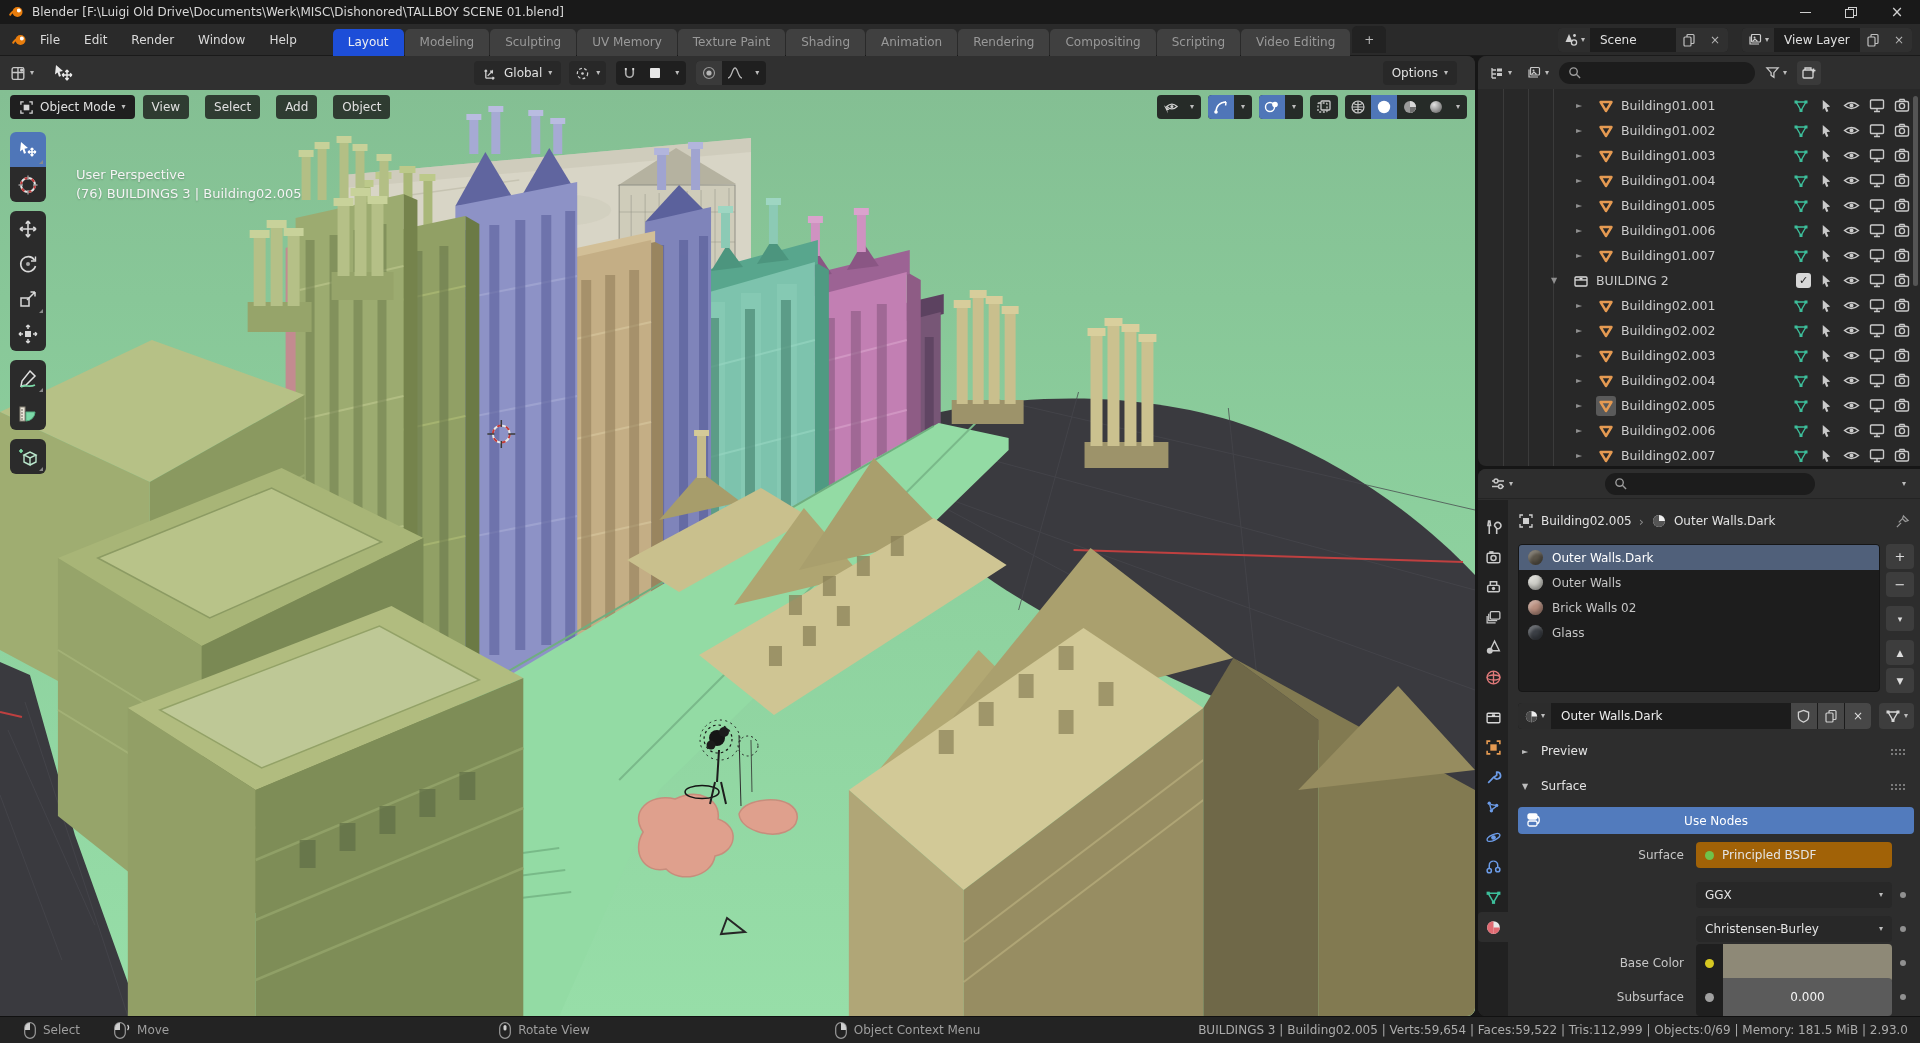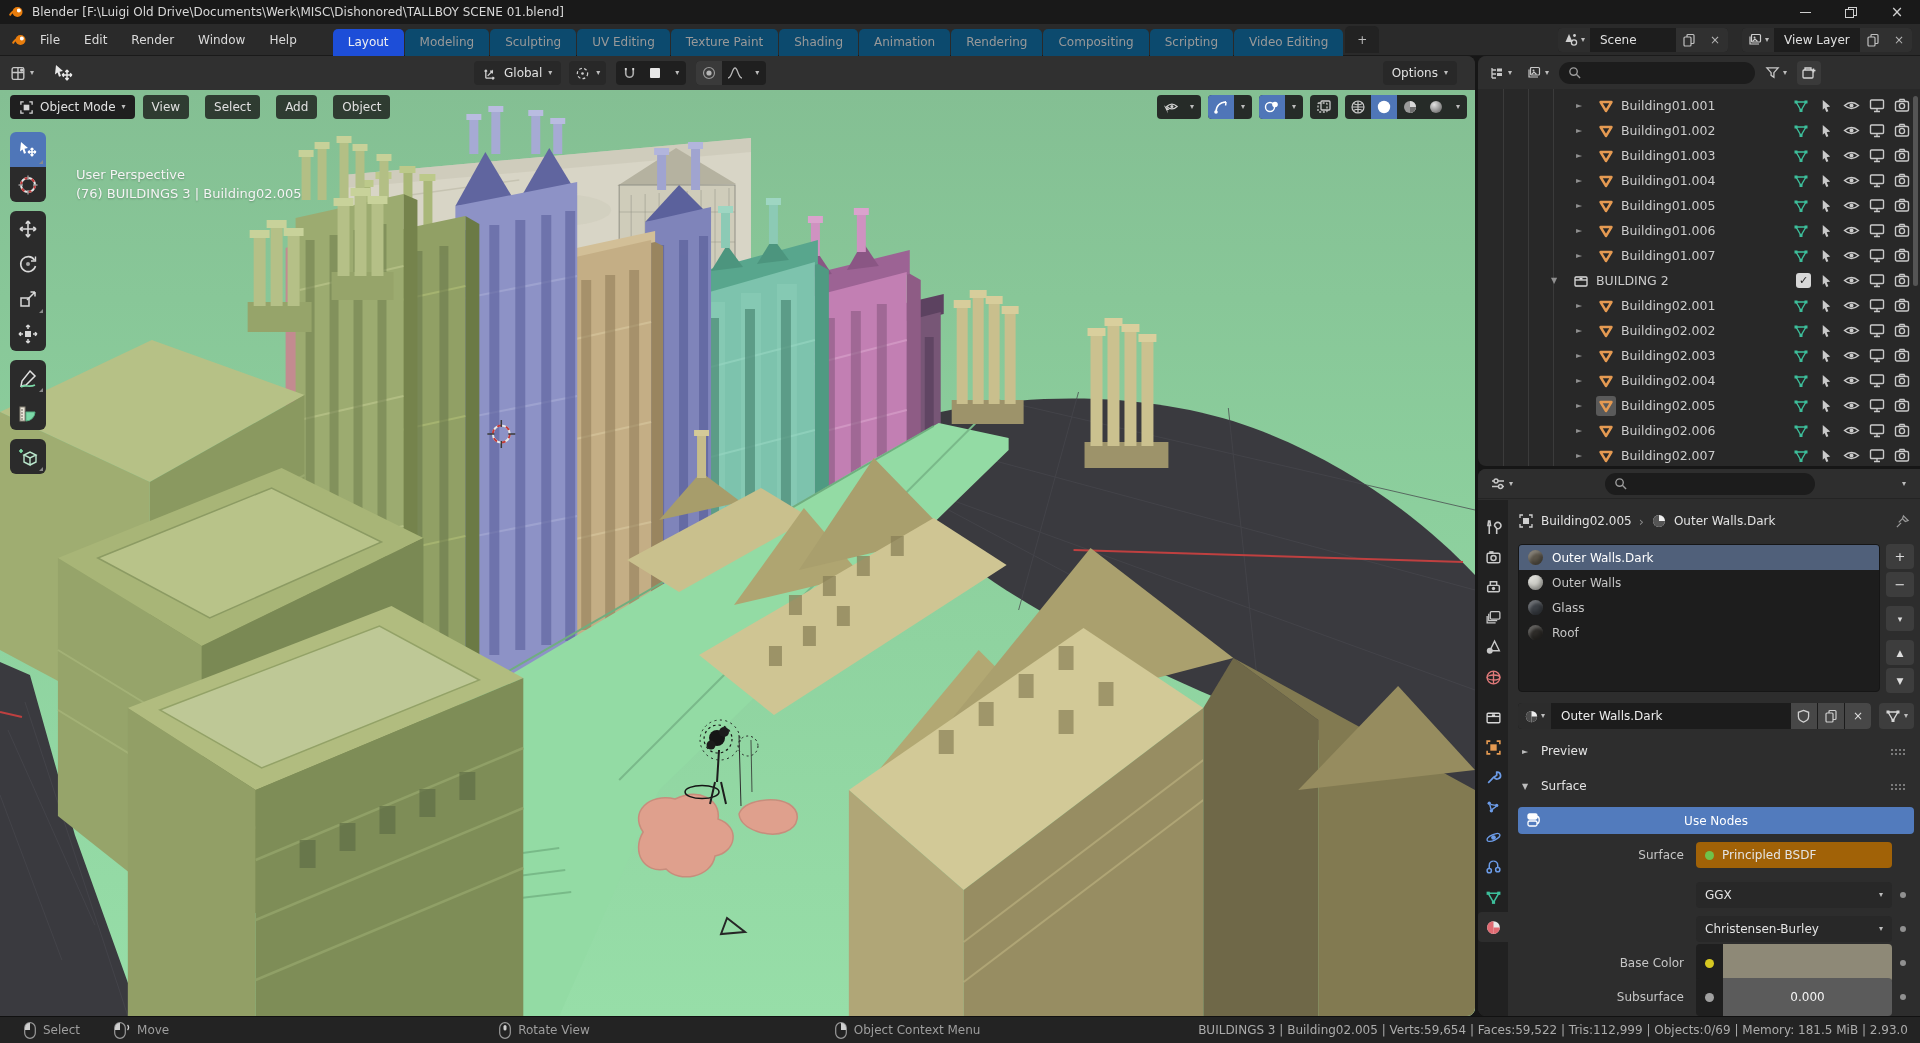--- a/index.html
+++ b/index.html
@@ -16,21 +16,21 @@
   .min-glyph{display:block;width:11px;height:1px;background:#cfcfcf;}
   .max-glyph{position:relative;width:12px;height:11px;}
   .max-glyph i{position:absolute;border:1px solid #cfcfcf;width:9px;height:9px;display:block;}
   .max-glyph i.b{left:0;bottom:0;background:#191919;}
   .max-glyph i.t{right:0;top:0;}
 
   
   #topbar{position:absolute;left:0;top:24px;width:1920px;height:32px;background:#2a2a2a;display:flex;align-items:center;border-bottom:1px solid #1a1a1a;}
   .menuitem{padding:0 12px;color:#dadada;height:32px;display:flex;align-items:center;}
   #tabs{display:flex;align-items:flex-end;height:32px;margin-left:24px;gap:1px;}
-  .tab{height:27px;display:flex;align-items:center;padding:0 15px;background:#0c4a6e;color:#999;border-radius:5px 5px 0 0;white-space:nowrap;}
+  .tab{height:27px;display:flex;align-items:center;padding:0 15px;background:#404040;color:#999;border-radius:5px 5px 0 0;white-space:nowrap;}
   .tab.active{background:#1d4ed8;color:#f0f0f0;}
   .tab-add{height:27px;display:flex;align-items:center;padding:0 12px;background:#222;color:#bbb;border-radius:5px 5px 0 0;margin-left:2px;}
   .idchips{margin-left:auto;display:flex;gap:14px;margin-right:8px;}
   .chipgrp{display:flex;align-items:stretch;background:#1d1d1d;border-radius:4px;height:24px;overflow:hidden;}
   .chipico{display:flex;align-items:center;gap:2px;padding:0 5px;background:#2d2d2d;}
   .chipname{display:flex;align-items:center;padding:0 10px;color:#e0e0e0;min-width:86px;}
   .chipbtn{display:flex;align-items:center;justify-content:center;width:26px;background:#303030;color:#b5b5b5;}
   .chev{font-size:8px;color:#bdbdbd;line-height:1;}
 
   
@@ -183,21 +183,21 @@
     <div class="tab active">
           <span>Layout</span>
         </div>
         <div class="tab">
           <span>Modeling</span>
         </div>
         <div class="tab">
           <span>Sculpting</span>
         </div>
         <div class="tab">
-          <span>UV Editing</span>
+          <span>UV Memory</span>
         </div>
         <div class="tab">
           <span>Texture Paint</span>
         </div>
         <div class="tab">
           <span>Shading</span>
         </div>
         <div class="tab">
           <span>Animation</span>
         </div>
@@ -1799,30 +1799,30 @@
               <div class="slot sel">
                 <span class="slot-sphere" style="background: rgb(92, 86, 74);"></span>
                 <span>Outer Walls.Dark</span>
               </div>
 
               <div class="slot">
                 <span class="slot-sphere" style="background: rgb(210, 210, 203);"></span>
                 <span>Outer Walls</span>
               </div>
 
+              <div class="slot">
+                <span class="slot-sphere" style="background: rgb(185, 143, 127);"></span>
+                <span>Brick Walls 02</span>
+              </div>
 
               <div class="slot">
                 <span class="slot-sphere" style="background: rgb(60, 64, 70);"></span>
                 <span>Glass</span>
               </div>
 
-              <div class="slot">
-                <span class="slot-sphere" style="background: rgb(46, 44, 41);"></span>
-                <span>Roof</span>
-              </div>
             </div>
           <div class="sidebtns">
             <div class="sbtn">+</div>
             <div class="sbtn">−</div>
             <div class="sbtn sm" style="margin-top:6px">▾</div>
             <div class="sbtn sm" style="margin-top:6px">▲</div>
             <div class="sbtn sm">▼</div>
           </div>
         </div>
 

